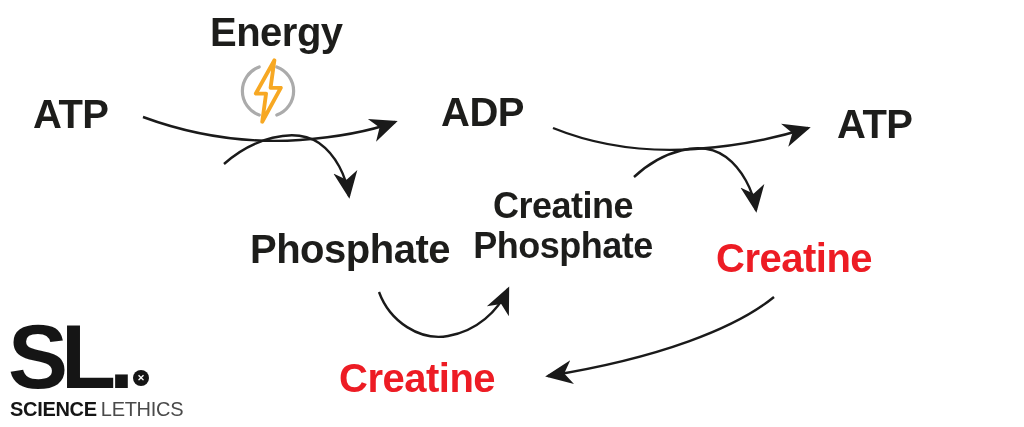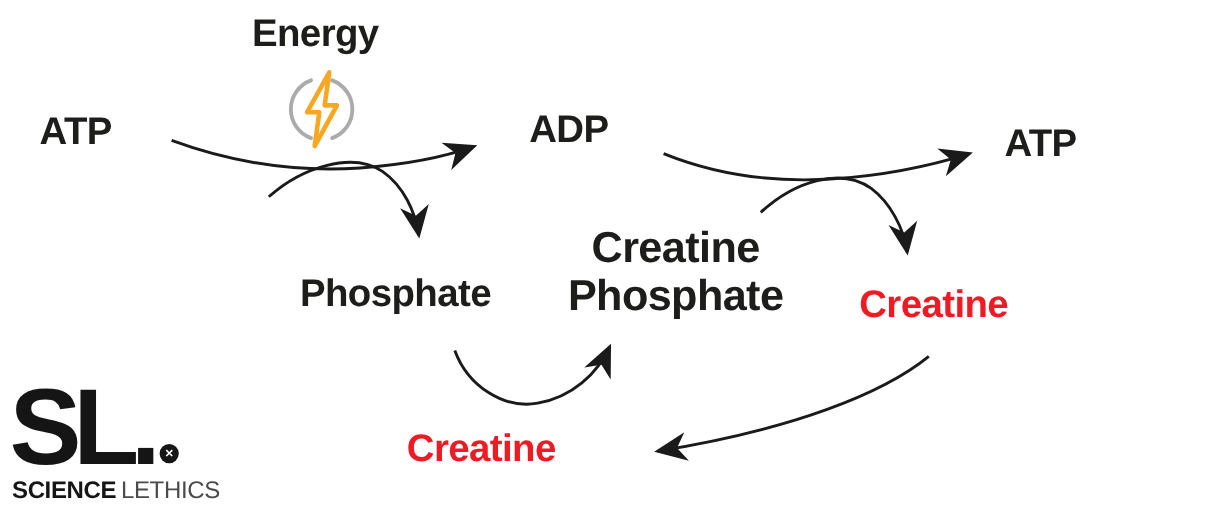--- a/index.html
+++ b/index.html
@@ -12,21 +12,21 @@
     font-family: "Liberation Sans", sans-serif;
   }
   .arrow-layer {
     position: absolute;
     left: 0; top: 0;
     width: 1024px; height: 427px;
   }
   .lbl {
     position: absolute;
     font-weight: 700;
-    font-size: 32px;
+    font-size: 40px;
     line-height: 1.05;
     color: #1d1d1b;
     white-space: nowrap;
     letter-spacing: -0.5px;
   }
   .lbl.red { color: #ED1C24; }
   .cp-block {
     position: absolute;
     left: 448px; top: 186px;
     width: 230px;

